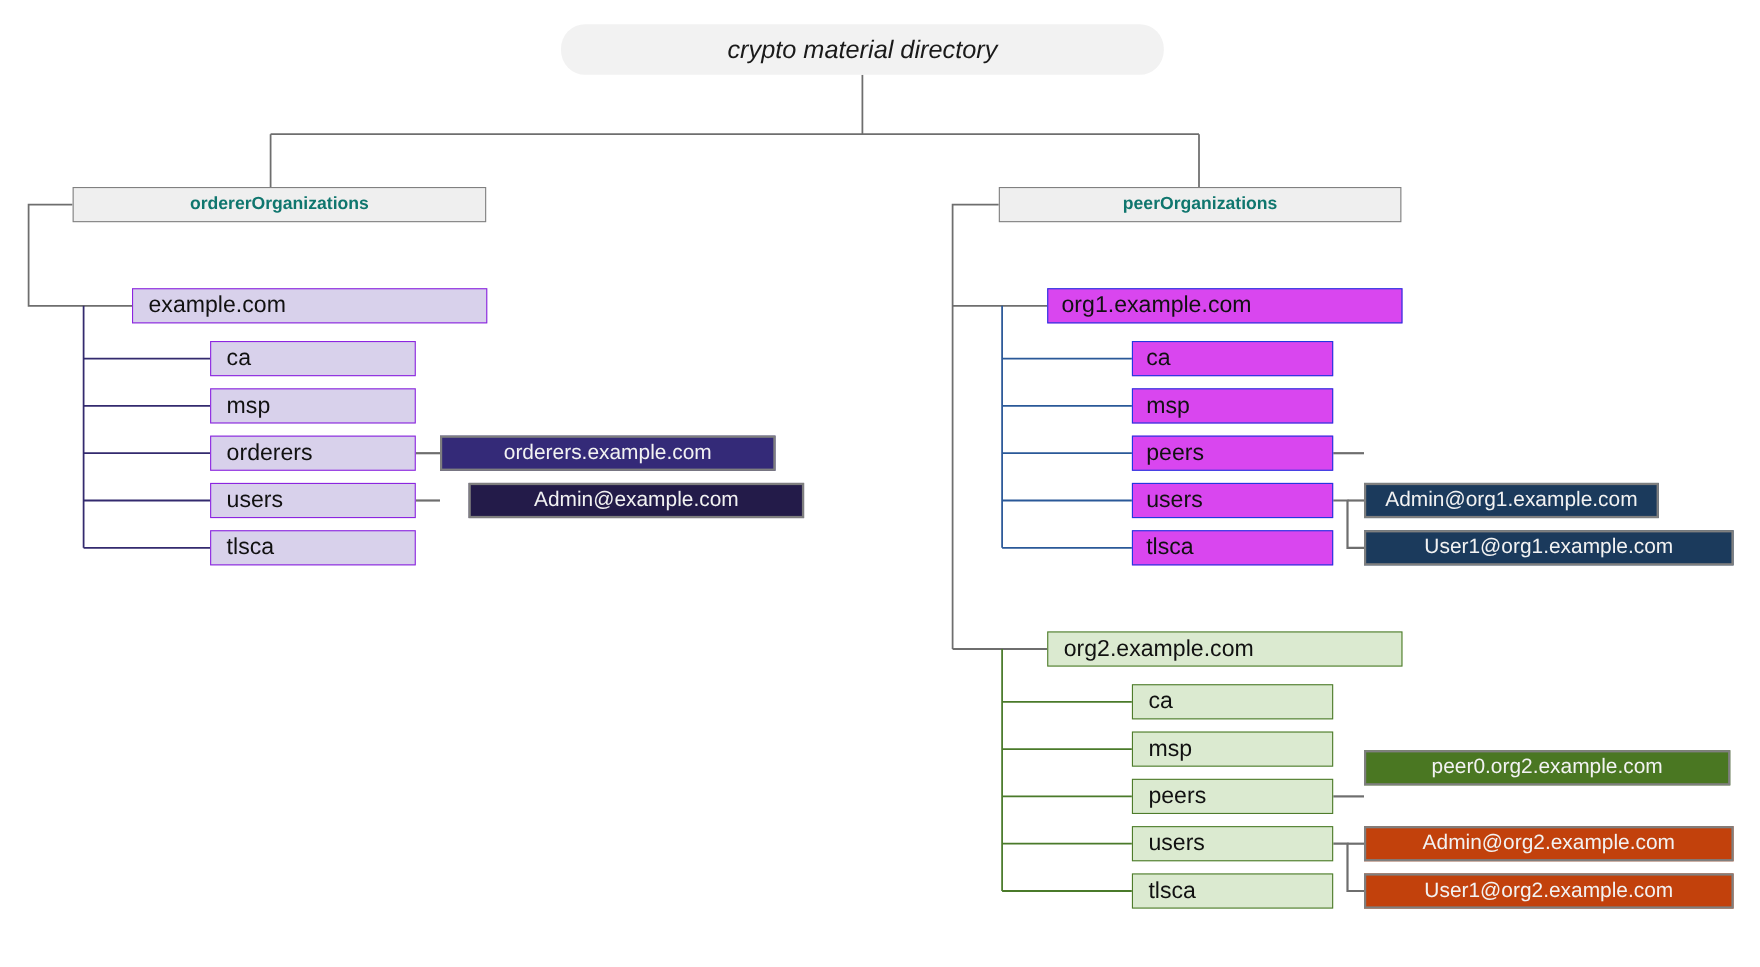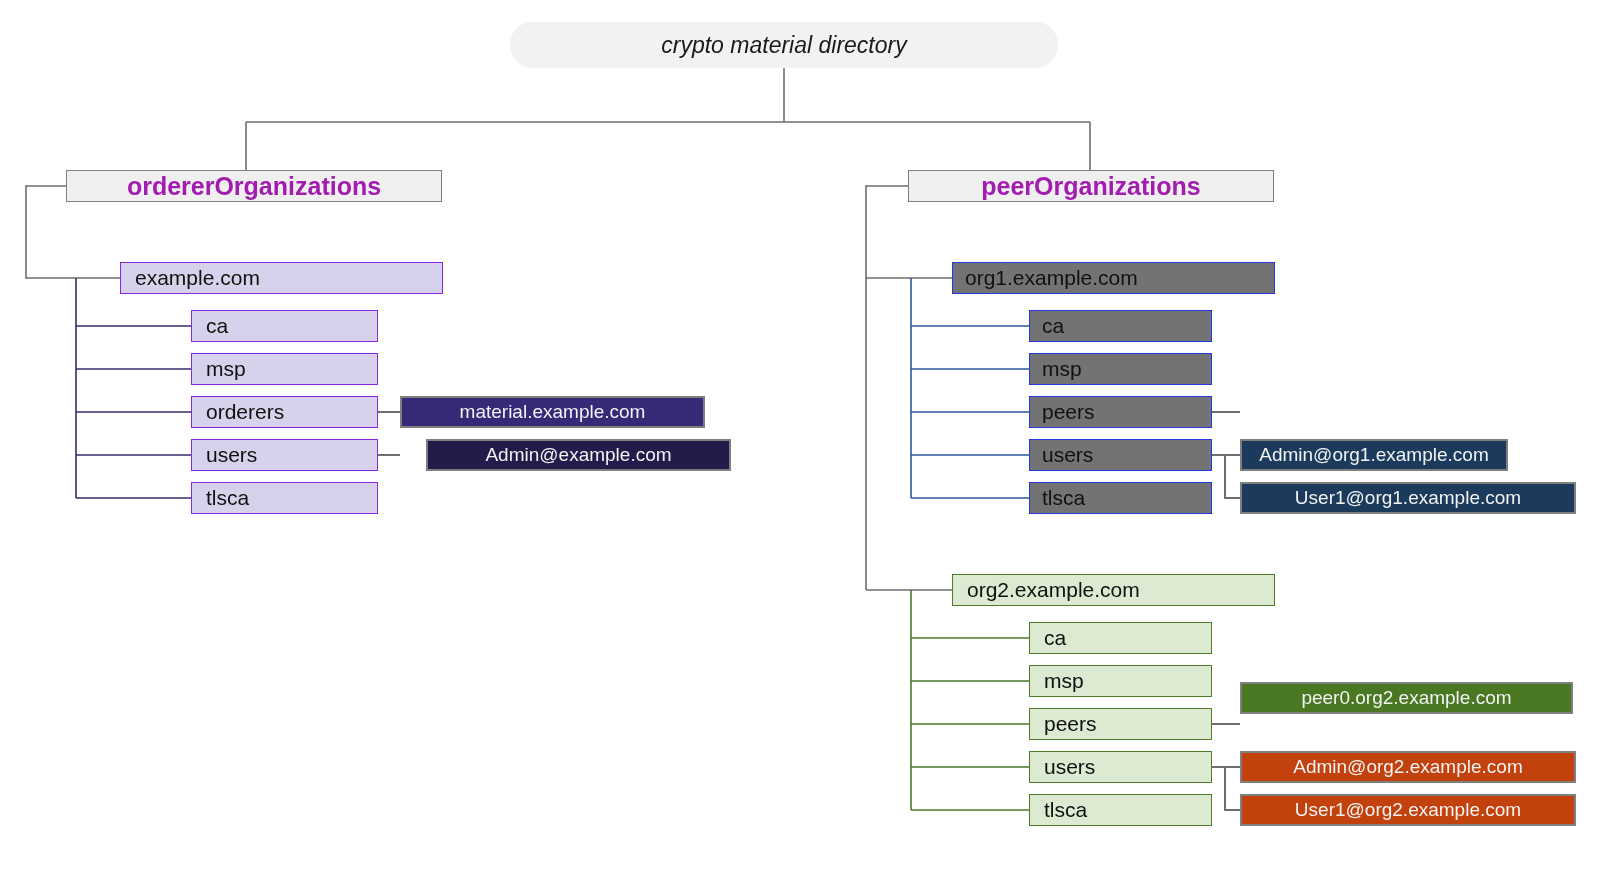--- a/index.html
+++ b/index.html
@@ -41,37 +41,37 @@
     font-style: italic;
     font-size: 23px;
     color: #1a1a1a;
   }
 
   
   .org-node {
     background: #efefef;
     border: 1.5px solid #808080;
     font-weight: bold;
-    font-size: 25px;
-    color: #a21caf;
+    font-size: 16px;
+    color: #0f766e;
     justify-content: center;
   }
 
   
   .dir-node {
     font-size: 21px;
     color: #111111;
     padding-left: 14px;
   }
   .dir-purple {
     background: #d8d1eb;
     border: 1.5px solid #8c25e0;
   }
   .dir-blue {
-    background: #737373;
+    background: #d946ef;
     border: 1.5px solid #2238e0;
     padding-left: 12px;
   }
   .dir-green {
     background: #dbead0;
     border: 1.5px solid #4e7c2b;
   }
 
   
   .leaf-node {
@@ -162,21 +162,21 @@
     <span>orderers</span>
   </div>
   <div class="node dir-node dir-purple" style="left:191px; top:439px; width:187px; height:32px;">
     <span>users</span>
   </div>
   <div class="node dir-node dir-purple" style="left:191px; top:482px; width:187px; height:32px;">
     <span>tlsca</span>
   </div>
 
   <div class="node leaf-node leaf-purple-1" style="left:400px; top:396px; width:305px; height:32px;">
-    <span>material.example.com</span>
+    <span>orderers.example.com</span>
   </div>
   <div class="node leaf-node leaf-purple-2" style="left:400px; top:439px; width:305px; height:32px;margin-left:26px;">
     <span>Admin@example.com</span>
   </div>
 
   <div class="node org-node" style="left:908px; top:170px; width:366px; height:32px;">
     <span>peerOrganizations</span>
   </div>
 
   <div class="node dir-node dir-blue" style="left:952px; top:262px; width:323px; height:32px;">

